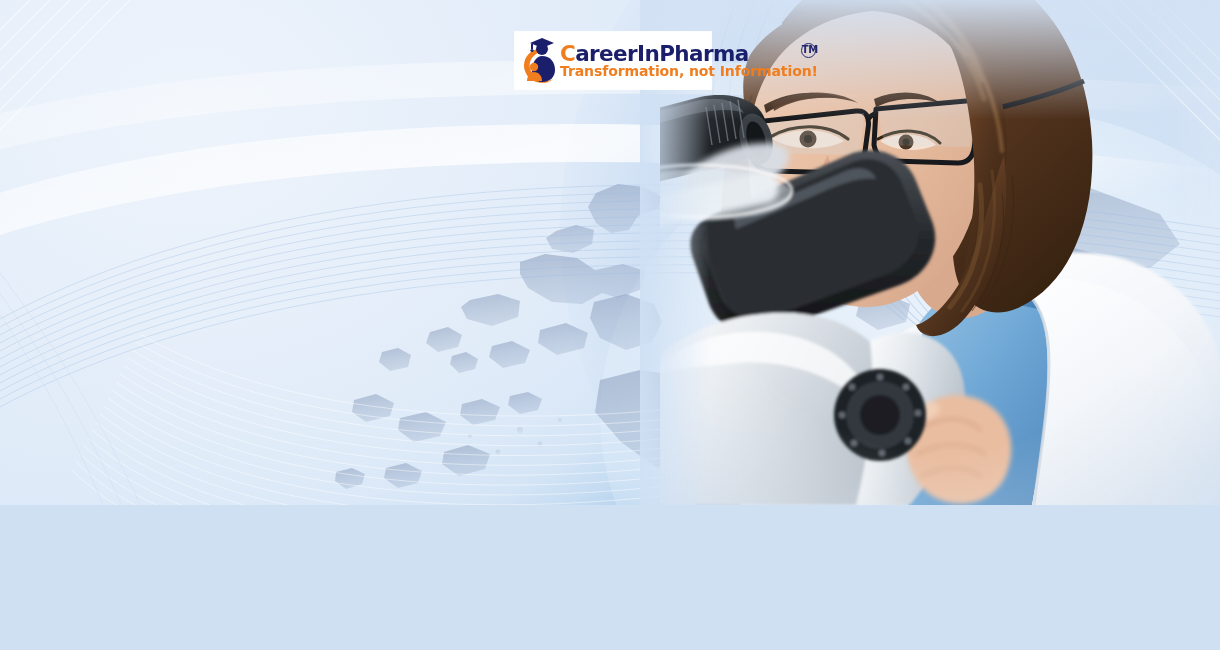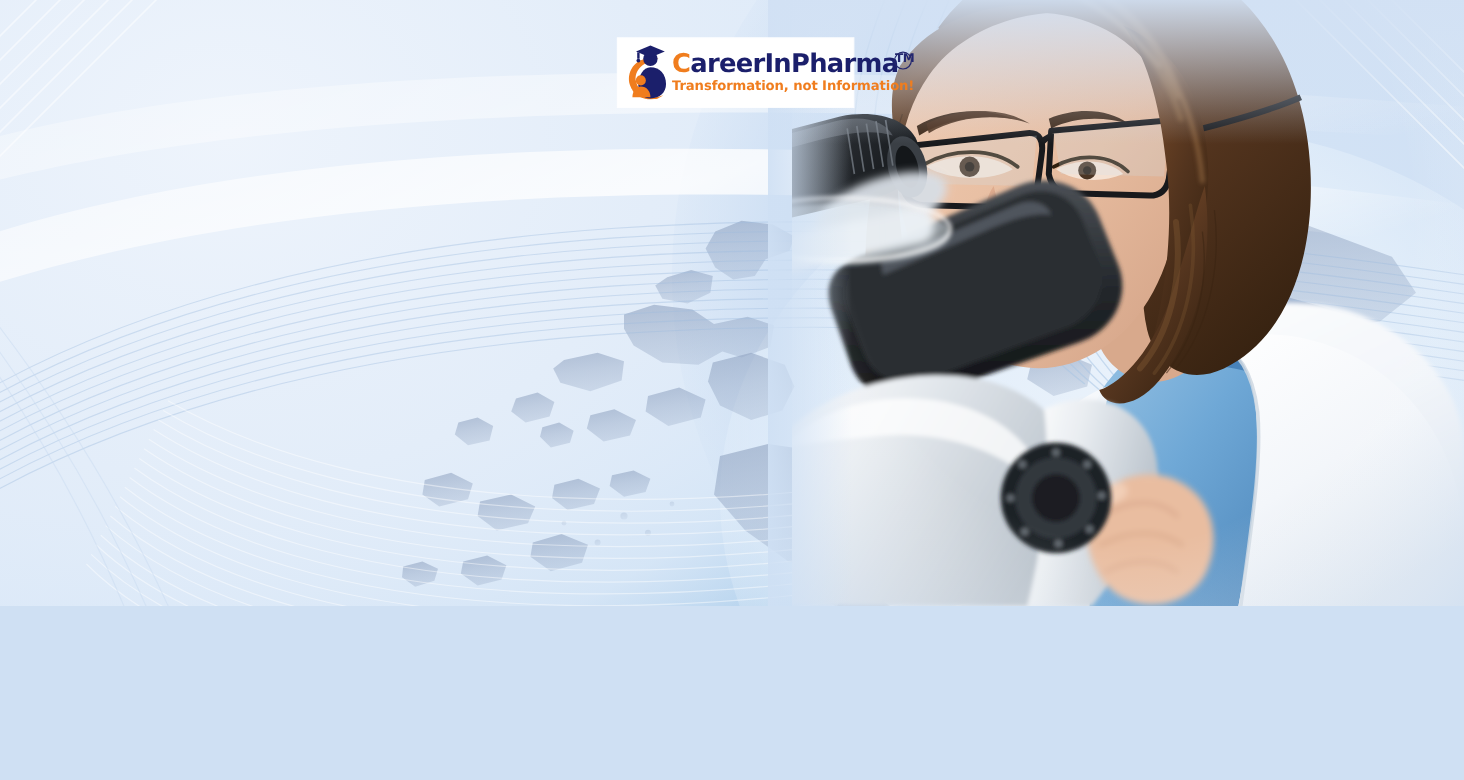--- a/index.html
+++ b/index.html
@@ -56,21 +56,21 @@
     line-height:22px;color:#1b1f6b;white-space:nowrap;
   }
   #logo-word .c{color:#f07d1e;}
   #logo-tm{
     position:absolute;right:2px;top:0px;width:13px;height:13px;border:1.3px solid #23276f;
     border-radius:50%;font-size:10px;line-height:11px;text-align:center;color:#23276f;
     font-family:"DejaVu Sans", sans-serif;font-weight:700;letter-spacing:-0.5px;
   }
   #logo-tag{
     font-family:"DejaVu Sans", sans-serif;
-    font-size:11px;font-weight:600;color:#f07d1e;letter-spacing:-0.1px;
+    font-size:14px;font-weight:600;color:#f07d1e;letter-spacing:-0.1px;
     line-height:13px;white-space:nowrap;margin-top:0px;
   }
 
   
   #headline{
     position:absolute;left:38px;top:196px;z-index:25;width:820px;
   }
   .hl{
     font-family:"Liberation Sans Narrow","DejaVu Sans Condensed","Liberation Sans", sans-serif;
     font-weight:700;

